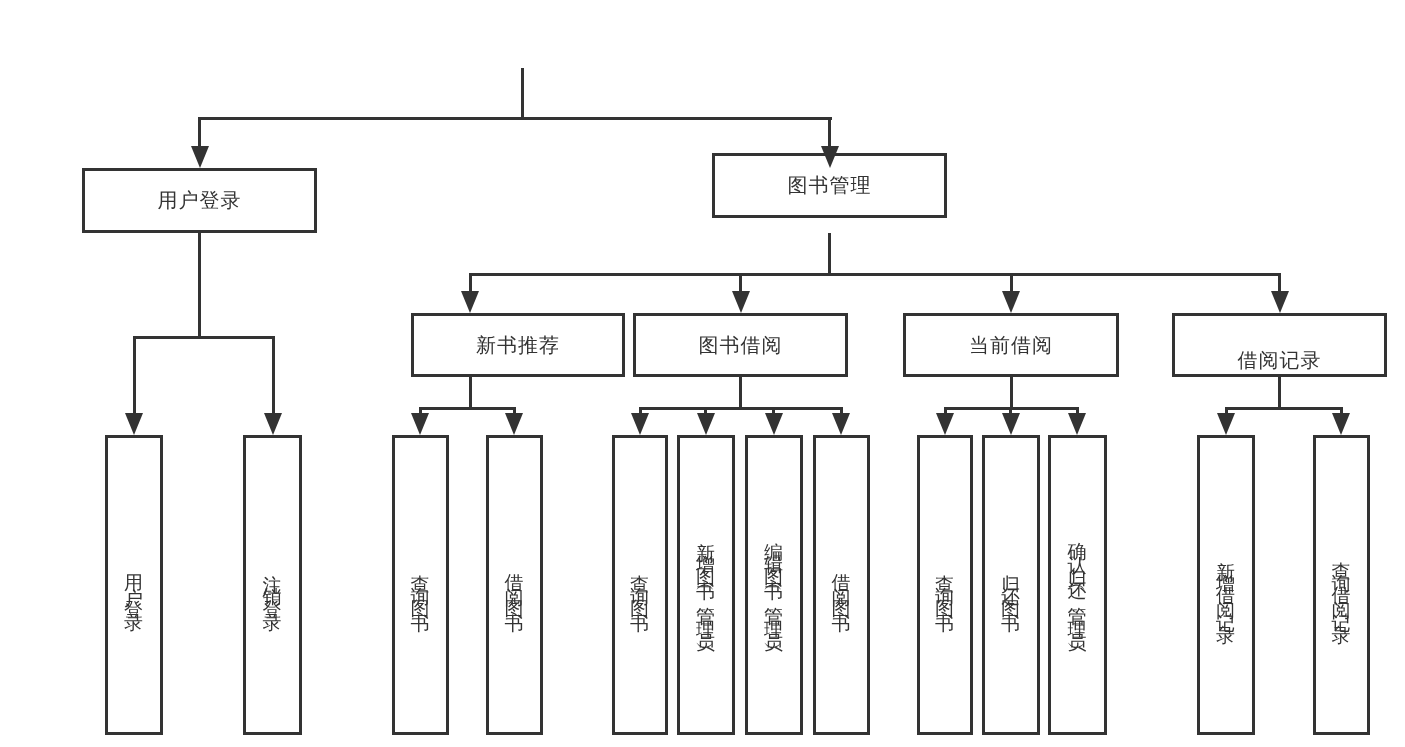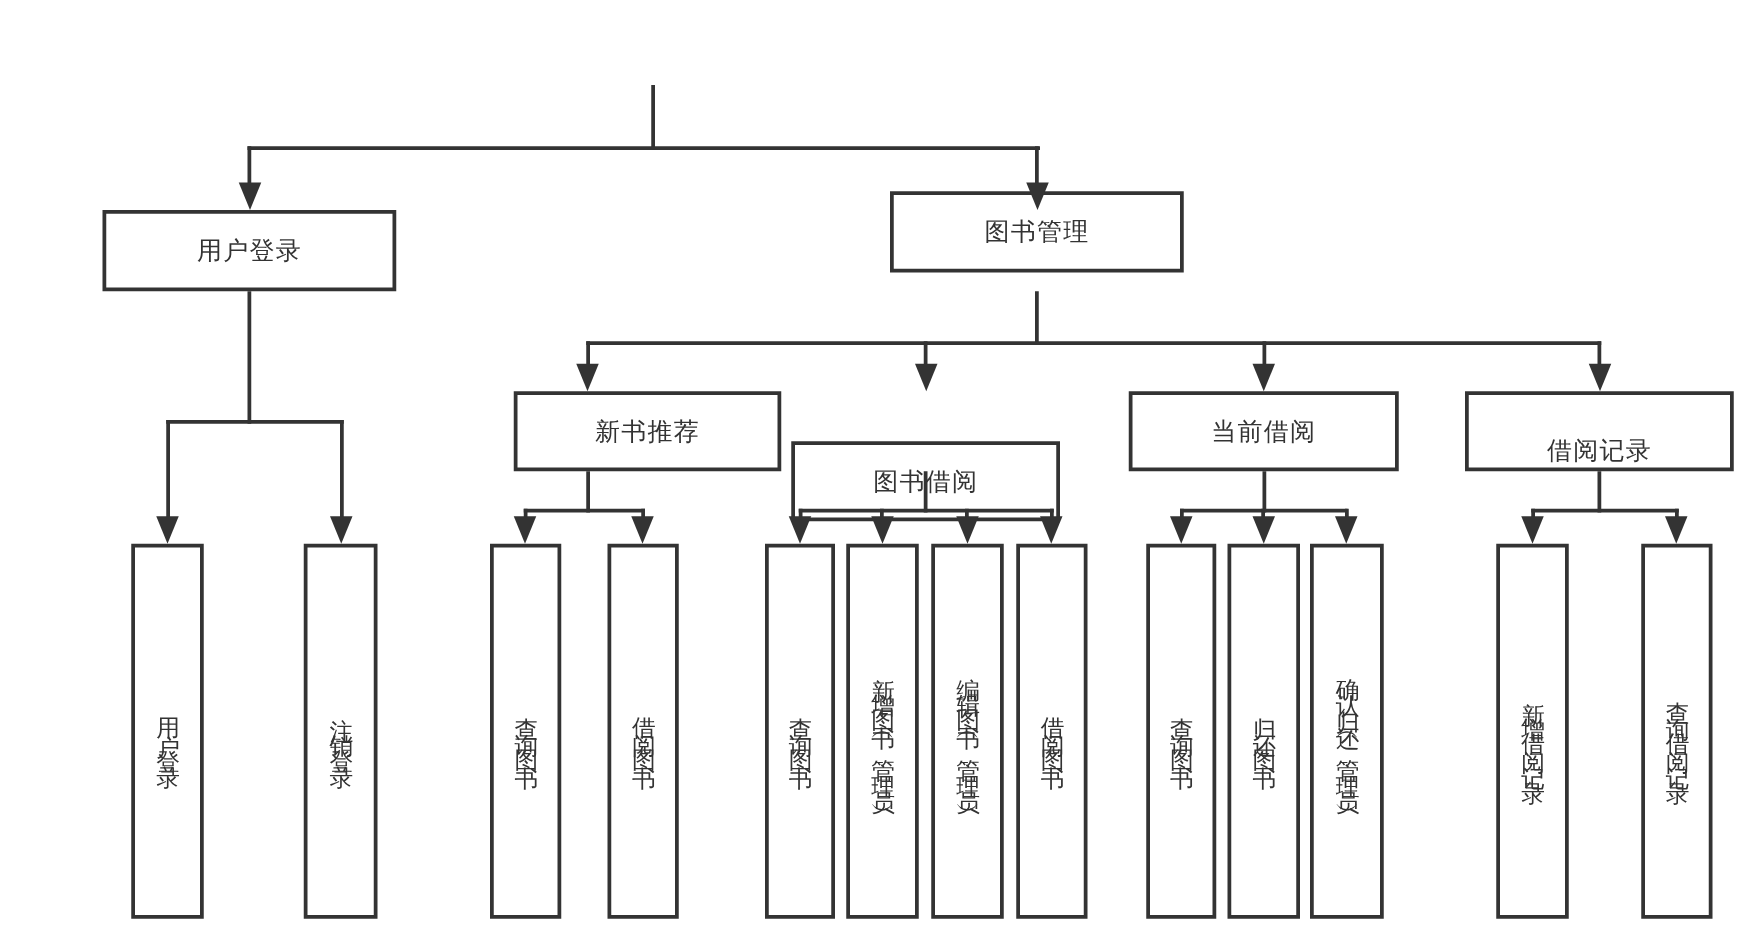--- a/index.html
+++ b/index.html
@@ -71,21 +71,21 @@
   <div class="box box-h" style="left:82px; top:168px; width:235px; height:65px;">
     <span>用户登录</span>
   </div>
   <div class="box box-h" style="left:712px; top:153px; width:235px; height:65px;">
     <span>图书管理</span>
   </div>
 
   <div class="box box-h" style="left:363px; top:313px; width:214px; height:64px;margin-left:48px;">
     <span>新书推荐</span>
   </div>
-  <div class="box box-h" style="left:633px; top:313px; width:215px; height:64px;margin-top:40px;">
+  <div class="box box-h" style="left:633px; top:313px; width:215px; height:64px;">
     <span>图书借阅</span>
   </div>
   <div class="box box-h" style="left:903px; top:313px; width:216px; height:64px;">
     <span>当前借阅</span>
   </div>
   <div class="box box-h" style="left:1172px; top:313px; width:215px; height:64px;align-items:flex-end;">
     <span>借阅记录</span>
   </div>
 
   <div class="box box-leaf" style="left:105px; top:435px; width:58px; height:300px;">

